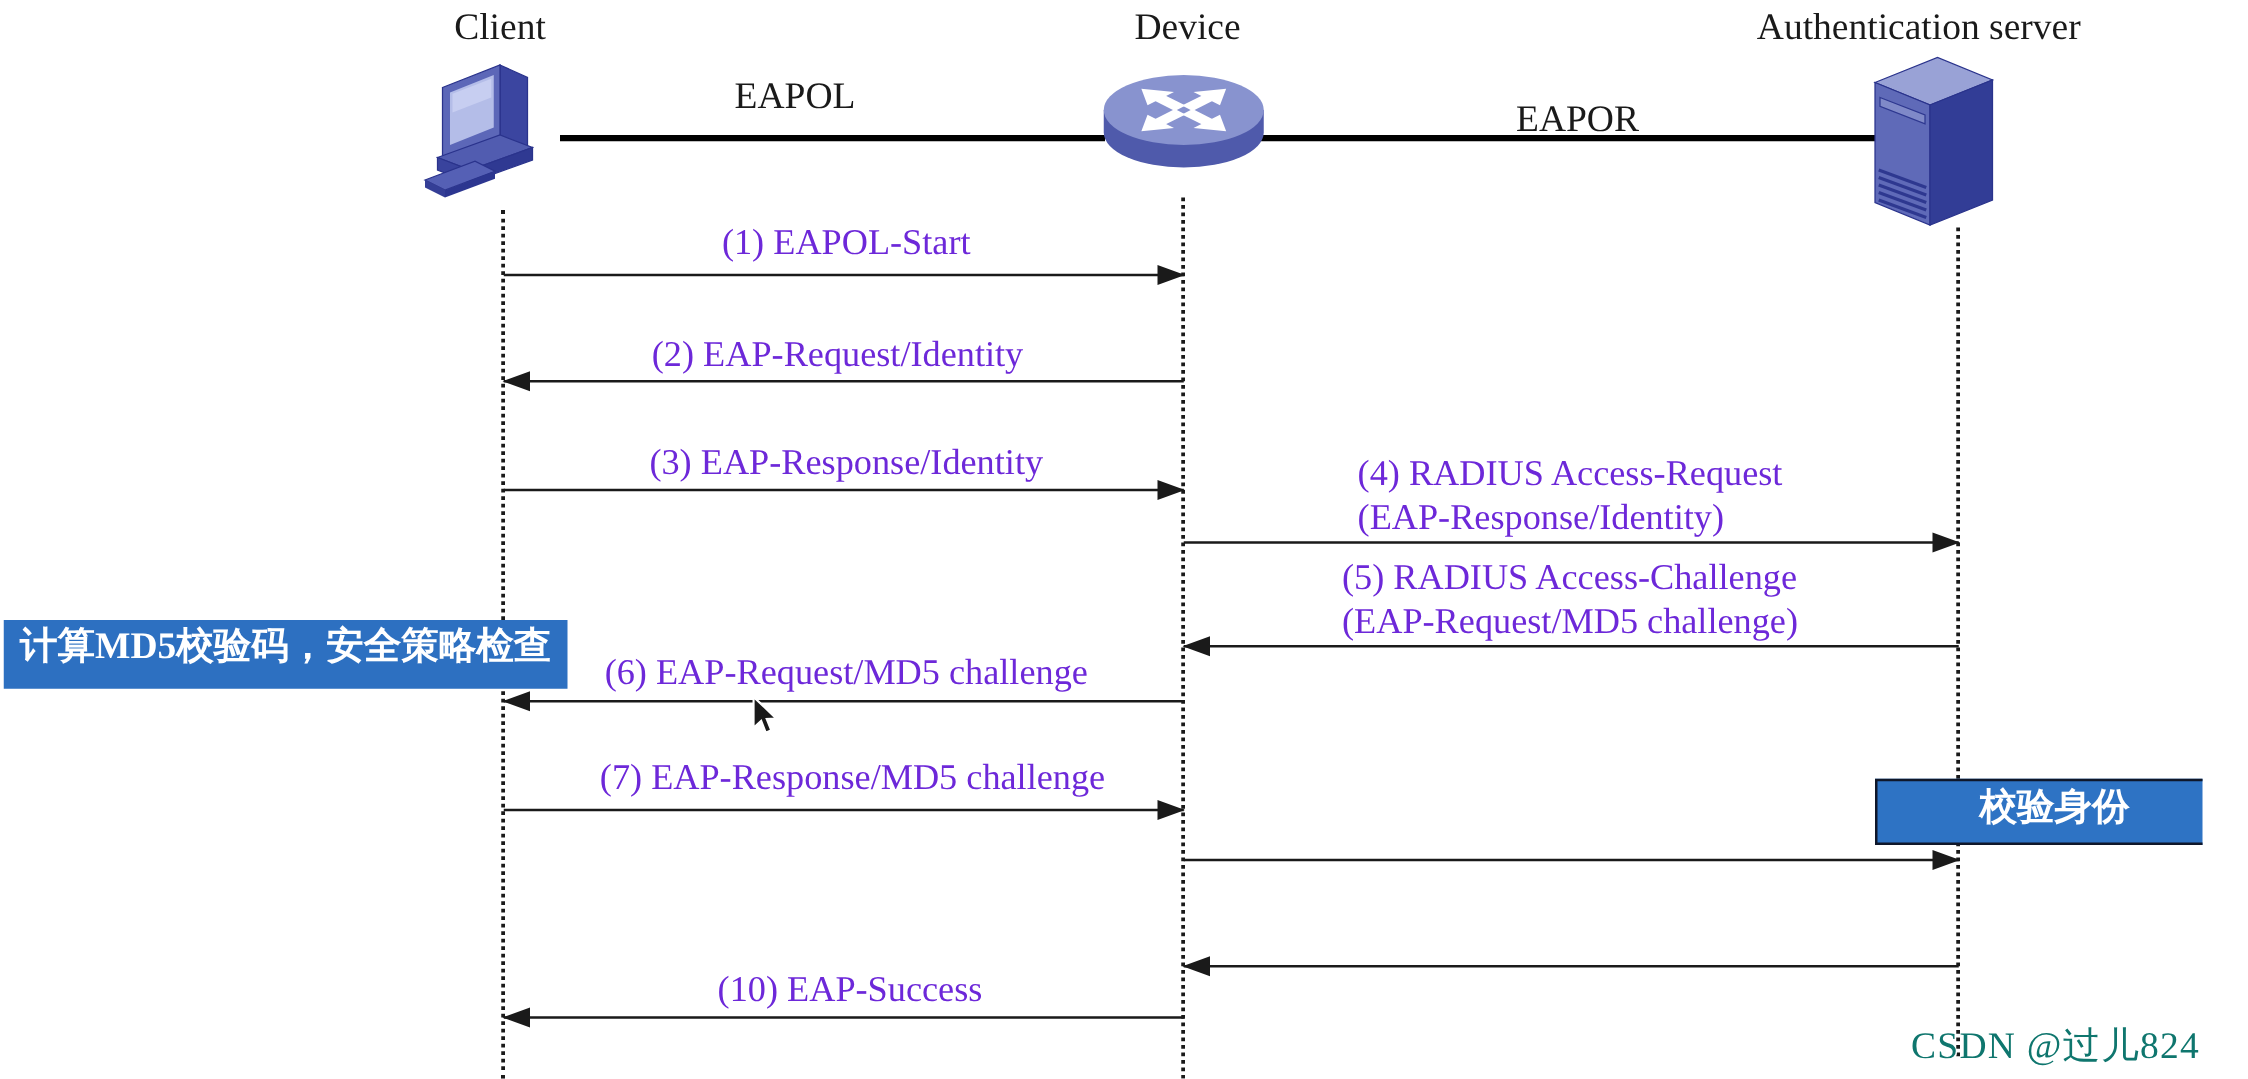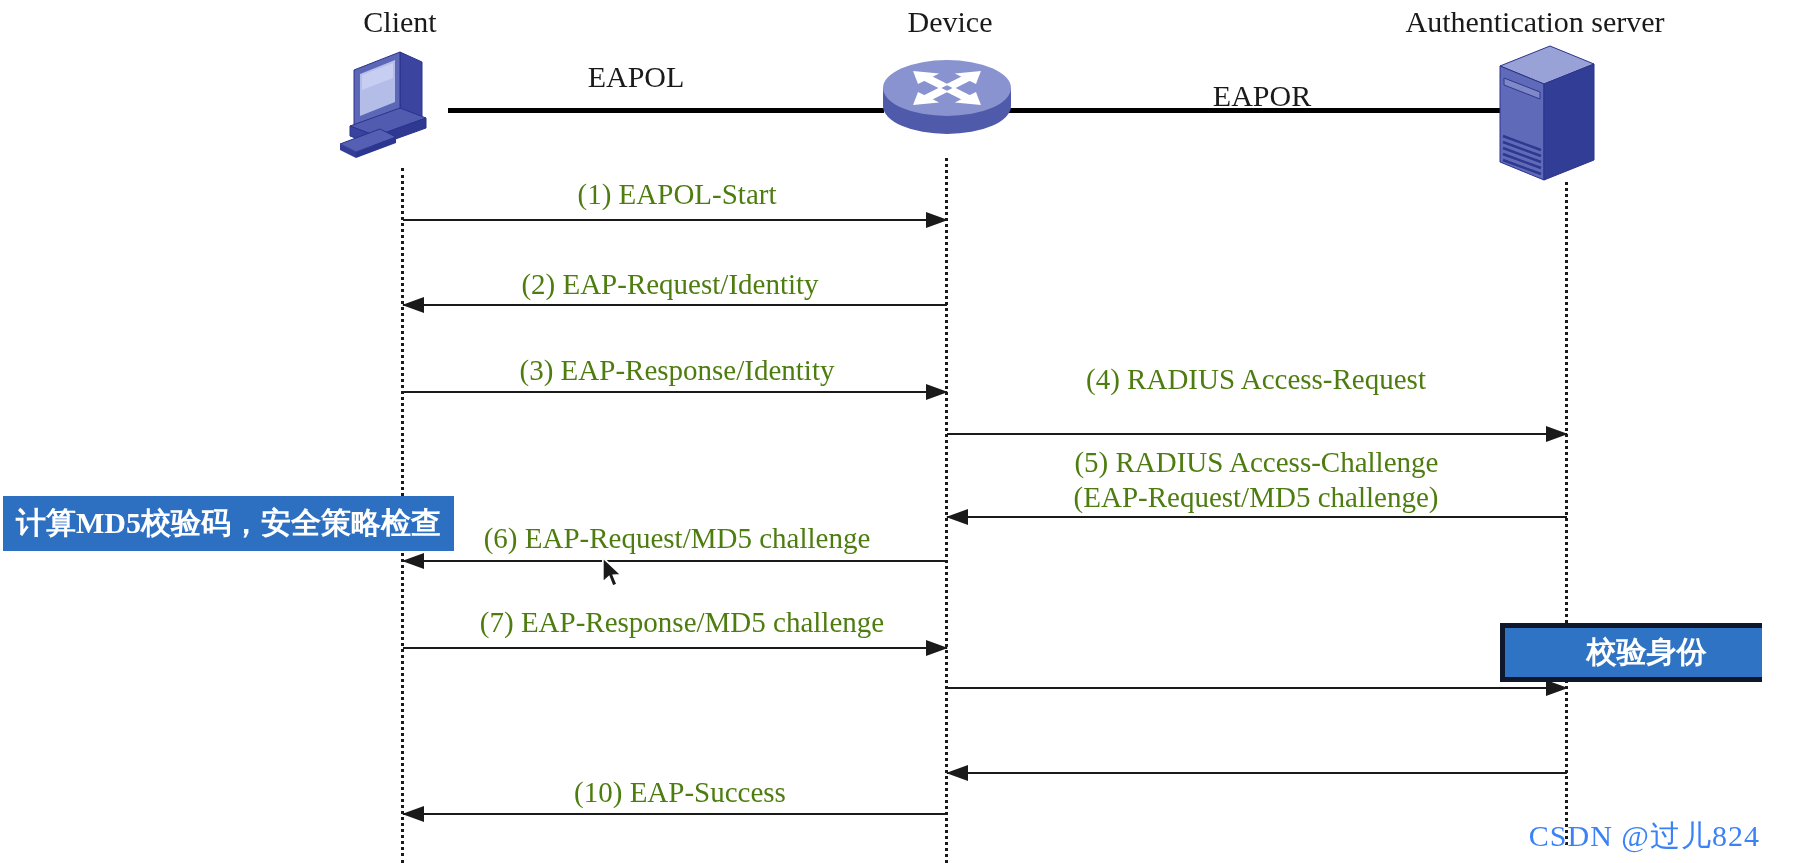--- a/index.html
+++ b/index.html
@@ -6,40 +6,40 @@
   #canvas{
     position:relative;width:1762px;height:863px;background:#ffffff;overflow:hidden;
     font-family:Liberation Serif, serif;color:#1a1a1a;
   }
   .node-label{position:absolute;transform:translateX(-50%);font-size:30px;white-space:nowrap;}
   .link-label{position:absolute;transform:translateX(-50%);font-size:30px;white-space:nowrap;}
   .trunk{position:absolute;height:5px;background:#000;}
   .lifeline{position:absolute;width:0;border-left:3px dotted #1a1a1a;}
   .msg-label{
     position:absolute;transform:translateX(-50%);font-size:29px;line-height:35px;
-    text-align:right;white-space:nowrap;color:#4d7c0f;
+    text-align:left;white-space:nowrap;color:#6d28d9;
   }
   .msg-line{position:absolute;height:2px;background:#1a1a1a;}
   .arrow-right::after{
     content:"";position:absolute;right:-1px;top:50%;transform:translateY(-50%);
     width:0;height:0;border-top:8px solid transparent;border-bottom:8px solid transparent;
     border-left:22px solid #1a1a1a;
   }
   .arrow-left::before{
     content:"";position:absolute;left:-1px;top:50%;transform:translateY(-50%);
     width:0;height:0;border-top:8px solid transparent;border-bottom:8px solid transparent;
     border-right:22px solid #1a1a1a;
   }
   .note{
-    position:absolute;display:flex;align-items:center;justify-content:center;
+    position:absolute;display:flex;align-items:flex-start;justify-content:center;
     color:#ffffff;font-weight:bold;font-size:30px;white-space:nowrap;
   }
   .icon{position:absolute;}
   #watermark{
-    position:absolute;right:2px;top:816px;font-size:30px;color:#3b82f6;
+    position:absolute;right:2px;top:816px;font-size:30px;color:#0f766e;
     text-shadow:1px 1px 0 #ffffff;letter-spacing:1px;white-space:nowrap;
   }
   #cursor{position:absolute;left:598px;top:556px;}
 </style>
 </head>
 <body>
 
 <div id="canvas">
 
   <div class="node-label" style="left:400px;top:5px;">Client</div>
@@ -113,20 +113,21 @@
   </div>
   <div class="msg-line arrow-left" style="left:403px;top:304px;width:544px;"></div>
 
   <div class="msg-label" style="left:677px;top:353px;">
     <span>(3) EAP-Response/Identity</span>
   </div>
   <div class="msg-line arrow-right" style="left:403px;top:391px;width:544px;"></div>
 
   <div class="msg-label" style="left:1256px;top:362px;">
     <span>(4) RADIUS Access-Request</span><br>
+    <span>(EAP-Response/Identity)</span>
   </div>
   <div class="msg-line arrow-right" style="left:947px;top:433px;width:620px;"></div>
 
   <div class="msg-label" style="left:1256px;top:445px;">
     <span>(5) RADIUS Access-Challenge</span><br>
     <span>(EAP-Request/MD5 challenge)</span>
   </div>
   <div class="msg-line arrow-left" style="left:947px;top:516px;width:620px;"></div>
 
   <div class="msg-label" style="left:677px;top:521px;">
@@ -144,21 +145,21 @@
   <div class="msg-line arrow-left" style="left:947px;top:772px;width:620px;"></div>
 
   <div class="msg-label" style="left:680px;top:775px;">
     <span>(10) EAP-Success</span>
   </div>
   <div class="msg-line arrow-left" style="left:403px;top:813px;width:544px;"></div>
 
   <div class="note" style="left:3px;top:496px;width:451px;height:55px;background:#2d70c1;">
     <span>计算MD5校验码，安全策略检查</span>
   </div>
-  <div class="note" style="left:1500px;top:623px;width:283px;height:49px;background:#2e73c4;border:5px solid #0f172a;">
+  <div class="note" style="left:1500px;top:623px;width:283px;height:49px;background:#2e73c4;border:2px solid #0f172a;">
     <span>校验身份</span>
   </div>
 
   <svg id="cursor" width="28" height="32" viewBox="0 0 14 21">
     <path d="M1 1 L1 17.2 L5 13.6 L7.4 19.8 L10.3 18.5 L7.9 12.6 L13 12.4 Z" fill="#1a1a1a" stroke="#ffffff" stroke-width="1.1"></path>
   </svg>
 
   <div id="watermark">CSDN @过儿824</div>
 
 </div>

